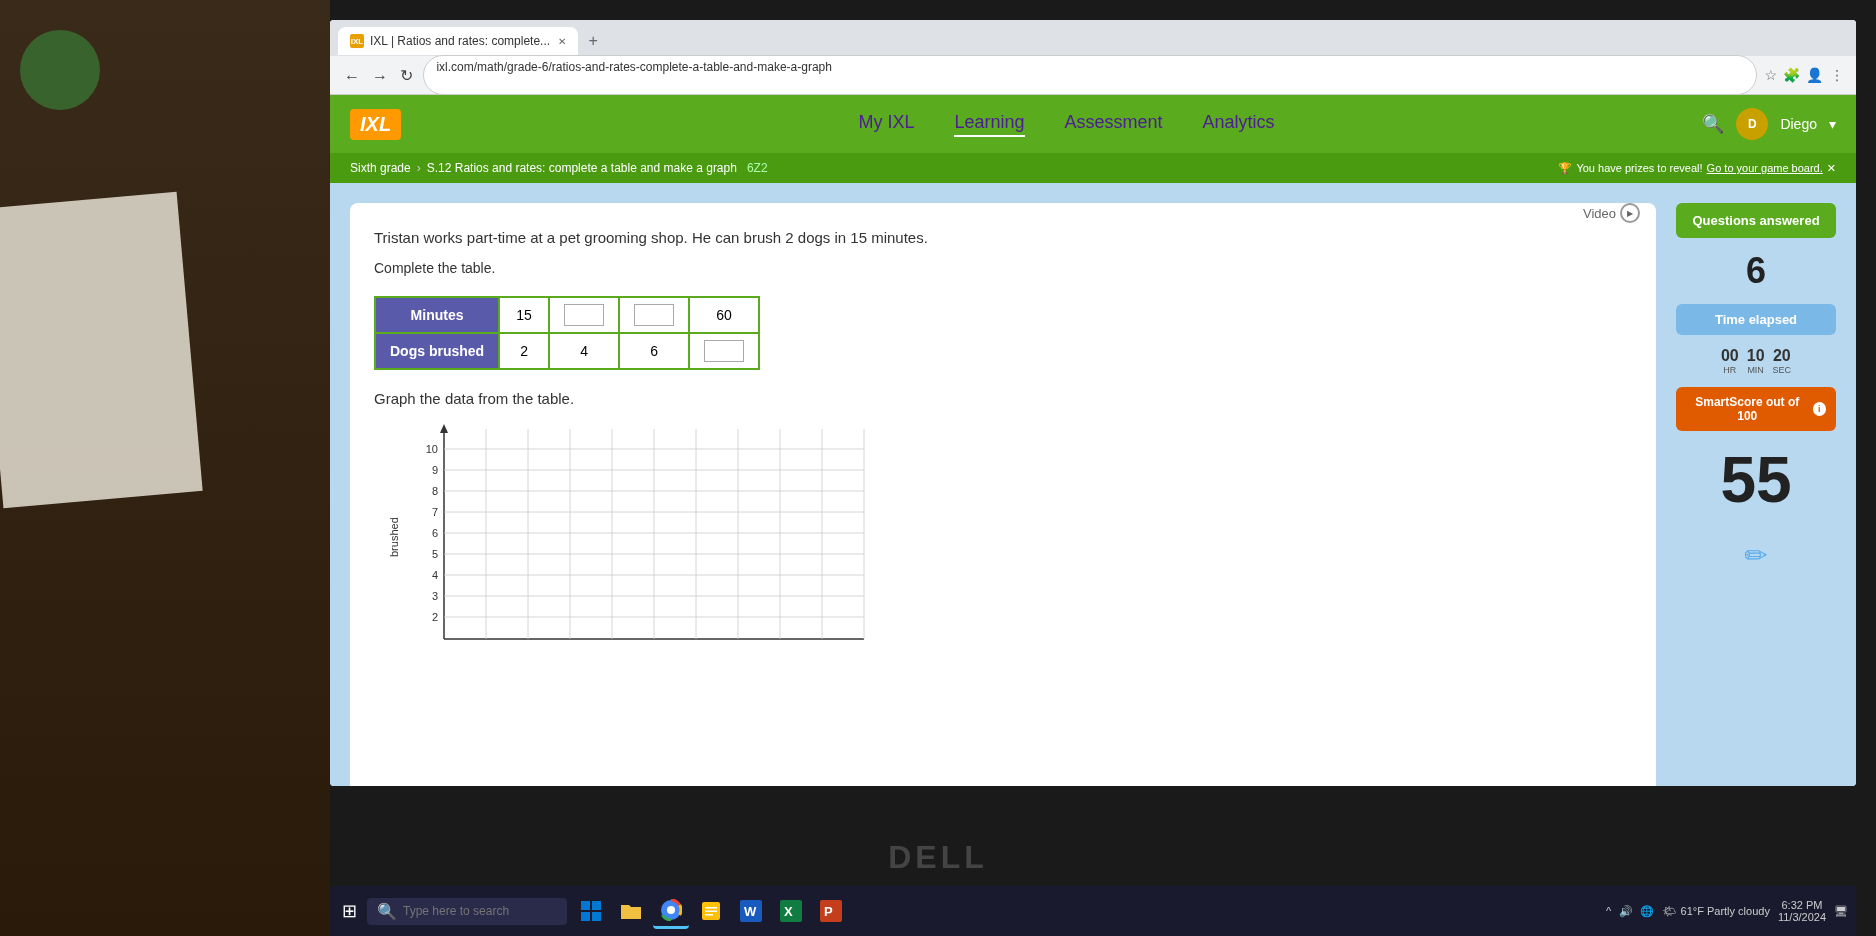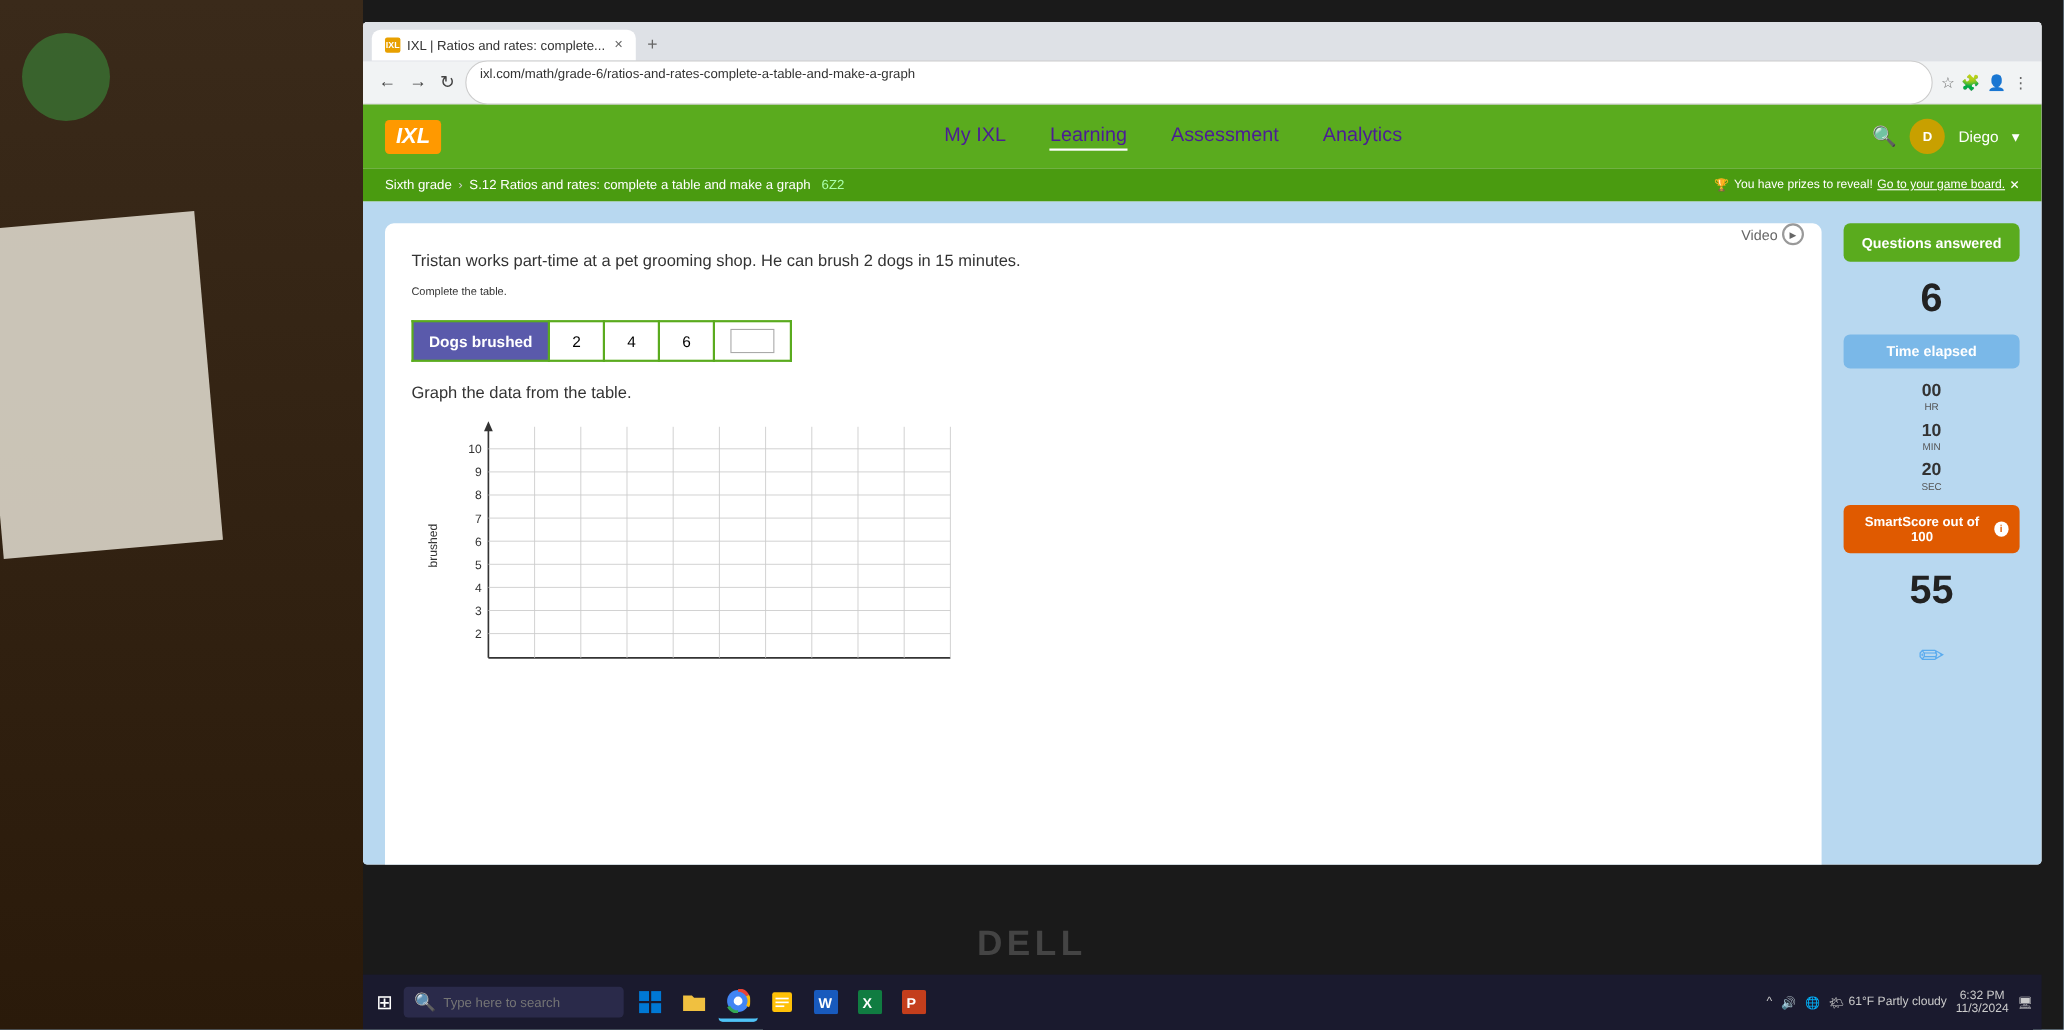--- a/index.html
+++ b/index.html
@@ -238,21 +238,21 @@
     }
 
     .question-text {
       font-size: 15px;
       color: #333;
       margin-bottom: 10px;
       line-height: 1.5;
     }
 
     .question-sub {
-      font-size: 10px;
+      font-size: 14px;
       color: #333;
       margin-bottom: 20px;
     }
 
     
     .data-table {
       border-collapse: collapse;
       margin-bottom: 20px;
     }
 
@@ -339,21 +339,20 @@
       font-size: 13px;
       font-weight: bold;
     }
 
     .time-display {
       display: flex;
       justify-content: center;
       gap: 8px;
       color: #333;
       font-size: 13px;
-      flex-direction: column;
     }
 
     .time-unit {
       display: flex;
       flex-direction: column;
       align-items: center;
     }
 
     .time-value {
       font-size: 16px;
@@ -373,21 +372,21 @@
       text-align: center;
       font-size: 12px;
       font-weight: bold;
       display: flex;
       align-items: center;
       justify-content: center;
       gap: 4px;
     }
 
     .smart-score-value {
-      font-size: 36px;
+      font-size: 64px;
       font-weight: bold;
       color: #222;
       text-align: center;
     }
 
     .pencil-icon {
       color: #5aabee;
       font-size: 28px;
       text-align: center;
       margin-top: 10px;
@@ -606,20 +605,27 @@
       <div class="video-link">
         <span>Video</span>
         <div class="video-play">▶</div>
       </div>
 
       <p class="question-text">Tristan works part-time at a pet grooming shop. He can brush 2 dogs in 15 minutes.</p>
       <p class="question-sub">Complete the table.</p>
 
       <table class="data-table">
         <tbody>
+            <tr>
+          <td class="row-header">Minutes</td>
+          <td>15</td>
+          <td><input class="table-input" type="text" style=""></td>
+          <td><input class="table-input" type="text" value="" style=""></td>
+          <td>60</td>
+        </tr>
         <tr>
           <td class="row-header">Dogs brushed</td>
           <td>2</td>
           <td>4</td>
           <td>6</td>
           <td><input class="table-input" type="text" style=""></td>
         </tr>
       </tbody>
         </table>
 

